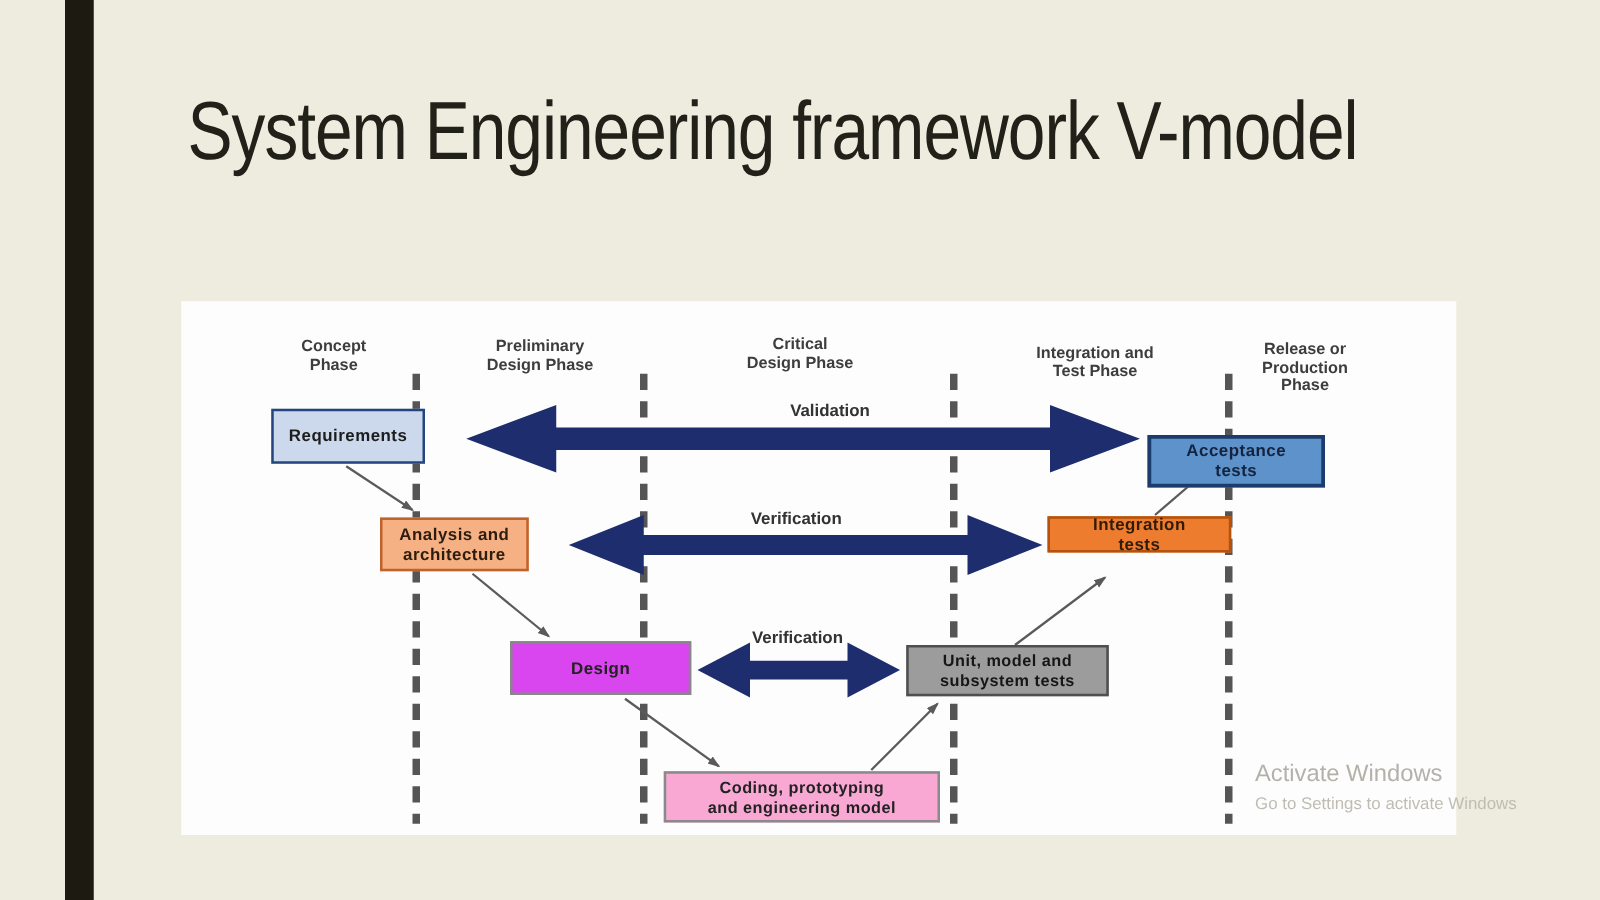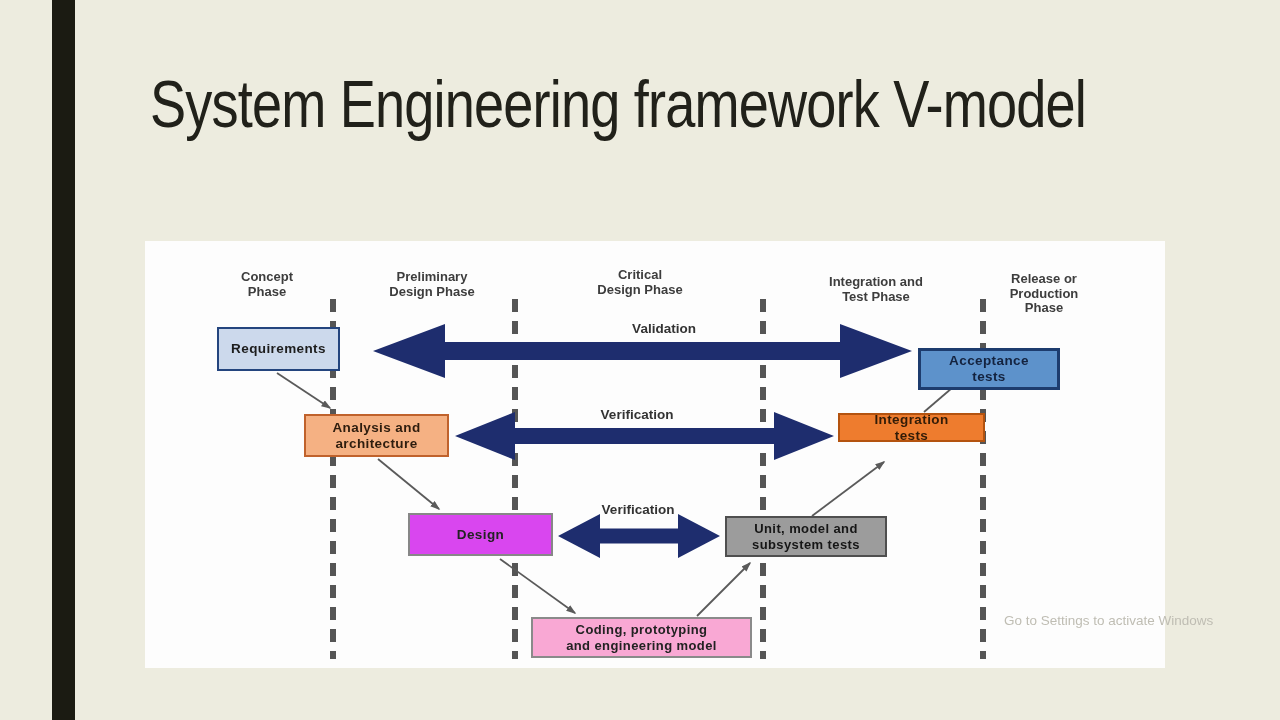--- a/index.html
+++ b/index.html
@@ -101,28 +101,29 @@
 Test Phase</div>
   <div class="phase-label" style="left:899px;top:31px;">Release or
 Production
 Phase</div>
 
   <div class="arrow-label" style="left:492px;top:80px;margin-left:27px;">Validation</div>
   <div class="arrow-label" style="left:492px;top:166px;">Verification</div>
   <div class="arrow-label" style="left:493px;top:261px;">Verification</div>
 
   <div class="box box-requirements" style="left:72px;top:86px;width:123px;height:44px;">Requirements</div>
-  <div class="box box-analysis" style="left:159px;top:173px;width:145px;height:43px;">Analysis and
+  <div class="box box-analysis" style="left:159px;top:173px;width:119px;height:43px;">Analysis and
 architecture</div>
   <div class="box box-design" style="left:263px;top:272px;width:145px;height:43px;">Design</div>
   <div class="box box-coding" style="left:386px;top:376px;width:221px;height:41px;font-size:13px;">Coding, prototyping
 and engineering model</div>
   <div class="box box-unit" style="left:580px;top:275px;width:162px;height:41px;font-size:13px;">Unit, model and
 subsystem tests</div>
   <div class="box box-integration" style="left:693px;top:172px;width:147px;height:29px;">Integration
 tests</div>
   <div class="box box-acceptance" style="left:773px;top:87px;width:142px;height:42px;">Acceptance
 tests</div>
 </div>
 
 <div class="watermark">
+  <div class="wm1">Activate Windows</div>
   <div class="wm2">Go to Settings to activate Windows</div>
 </div>
 
 </body></html>

